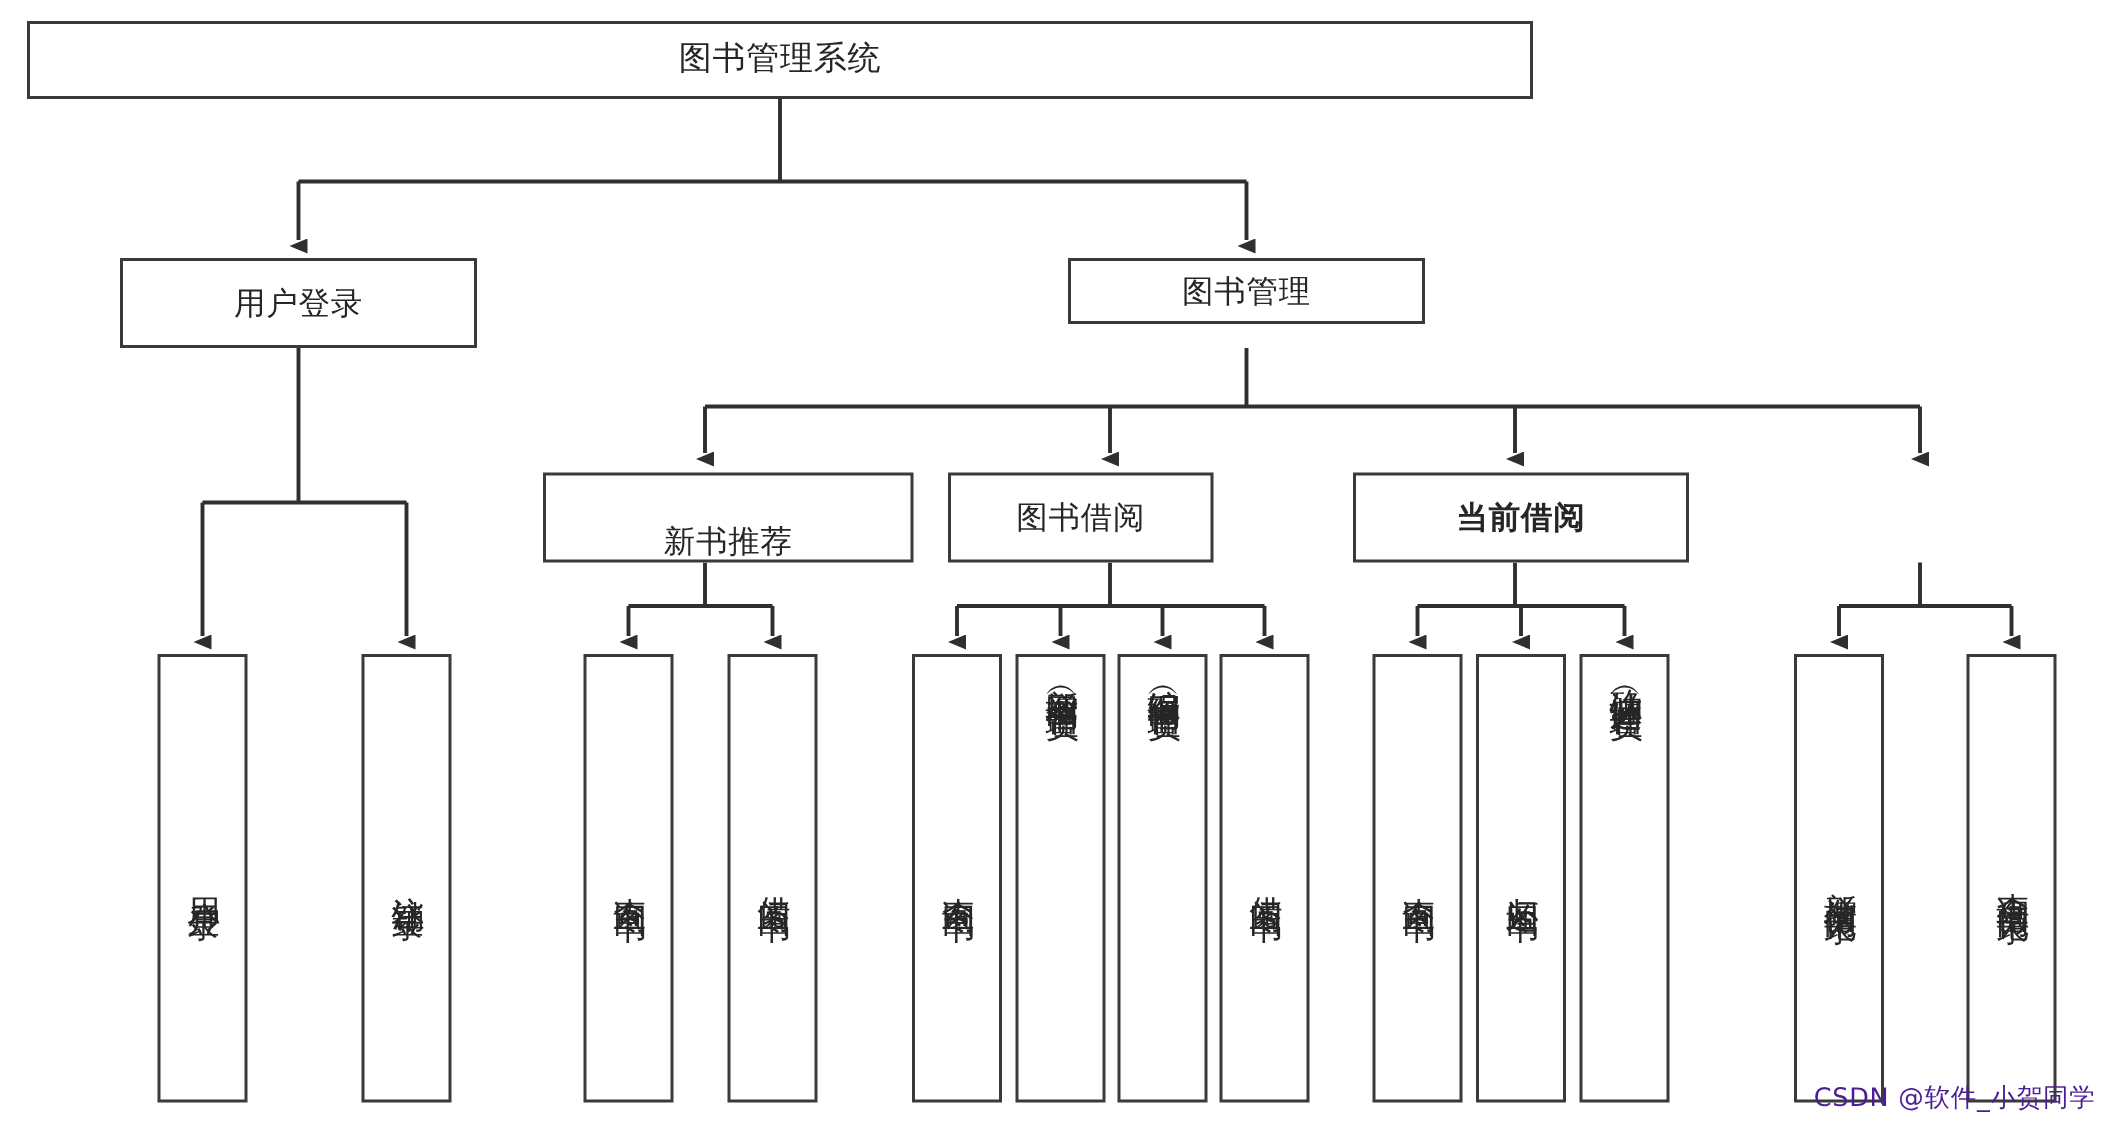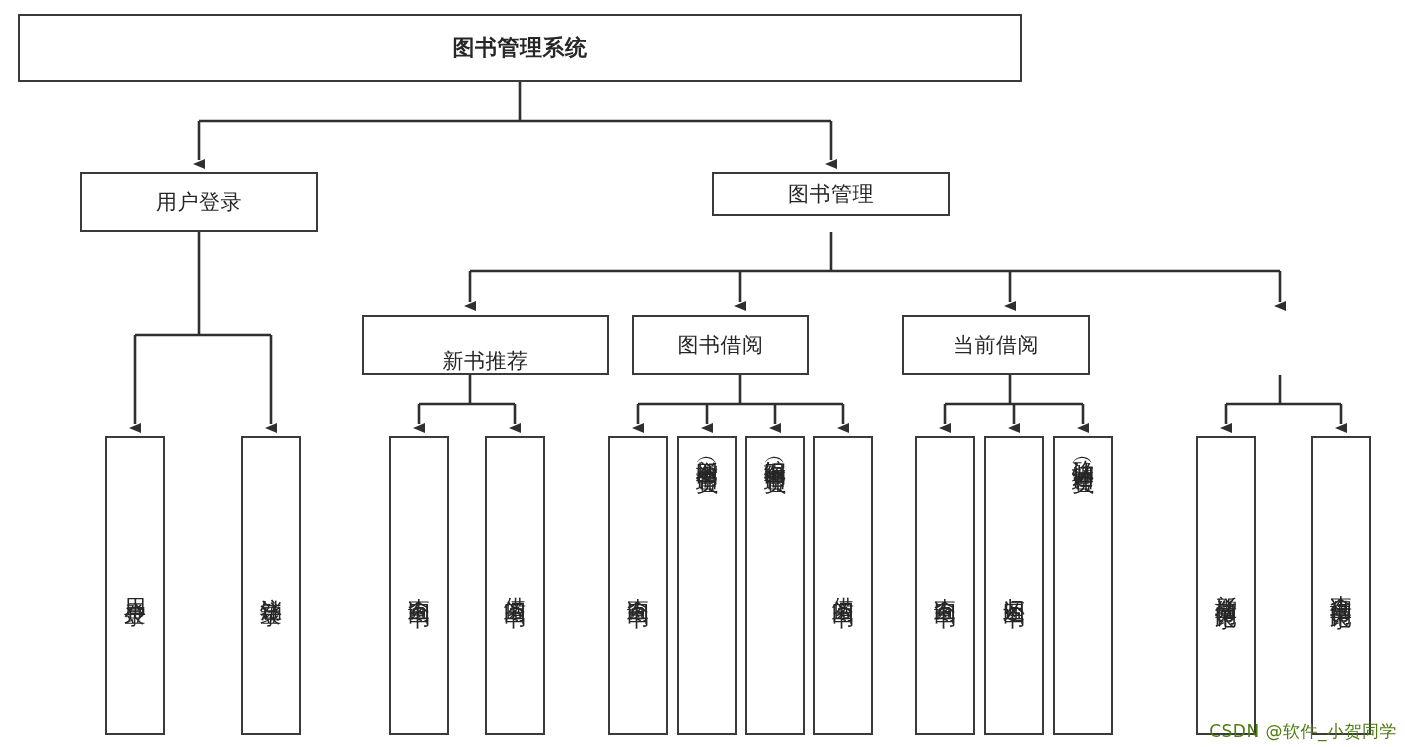--- a/index.html
+++ b/index.html
@@ -70,21 +70,21 @@
     align-items: flex-start;
   }
   .node.vert.tall-text .node-label {
     letter-spacing: 2px;
   }
   #watermark {
     position: absolute;
     right: 8px;
     bottom: 4px;
     font-size: 17px;
-    color: #4d7c0f;
+    color: #4c1d95;
     letter-spacing: 0.5px;
     white-space: nowrap;
     user-select: none;
   }
 </style>
 </head>
 <body>
 
 <div id="canvas">
 
@@ -131,38 +131,38 @@
       <path d="M1014,404 L1014,424" marker-end="url(#arrow)"></path>
       <path d="M1083,404 L1083,424" marker-end="url(#arrow)"></path>
 
       <path d="M1280,375 L1280,404"></path>
       <path d="M1226,404 L1341,404"></path>
       <path d="M1226,404 L1226,424" marker-end="url(#arrow)"></path>
       <path d="M1341,404 L1341,424" marker-end="url(#arrow)"></path>
     </g>
   </svg>
 
-  <div class="node horiz root" style="left:18px; top:14px; width:1004px; height:68px;font-weight:bold;">
+  <div class="node horiz root" style="left:18px; top:14px; width:1004px; height:52px;">
     <span class="node-label">图书管理系统</span>
   </div>
 
   <div class="node horiz" style="left:80px; top:172px; width:238px; height:60px;">
     <span class="node-label">用户登录</span>
   </div>
   <div class="node horiz" style="left:712px; top:172px; width:238px; height:44px;">
     <span class="node-label">图书管理</span>
   </div>
 
   <div class="node horiz" style="left:362px; top:315px; width:247px; height:60px;align-items:flex-end;">
     <span class="node-label">新书推荐</span>
   </div>
   <div class="node horiz" style="left:632px; top:315px; width:177px; height:60px;">
     <span class="node-label">图书借阅</span>
   </div>
-  <div class="node horiz" style="left:902px; top:315px; width:188px; height:60px;">
+  <div class="node horiz" style="left:902px; top:315px; width:224px; height:60px;font-weight:bold;">
     <span class="node-label">当前借阅</span>
   </div>
 
   <div class="node vert" style="left:105px; top:436px; width:60px; height:299px;">
     <span class="node-label">用户登录</span>
   </div>
   <div class="node vert" style="left:241px; top:436px; width:60px; height:299px;">
     <span class="node-label">注销登录</span>
   </div>
 

